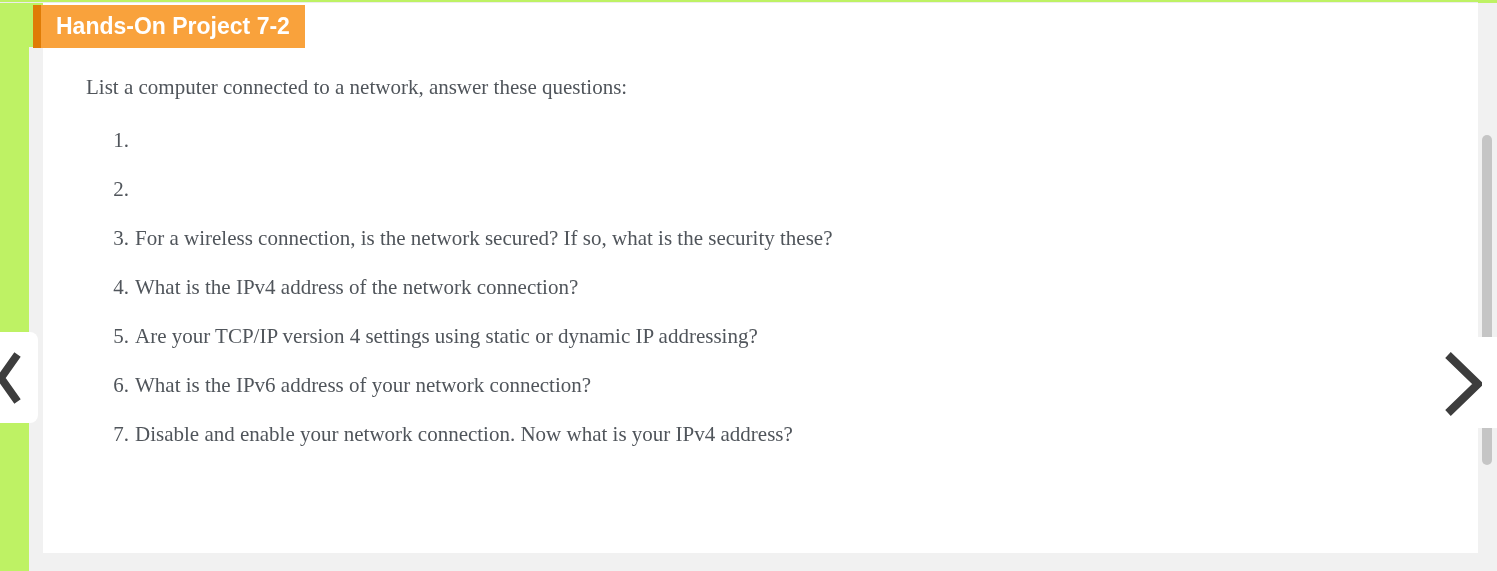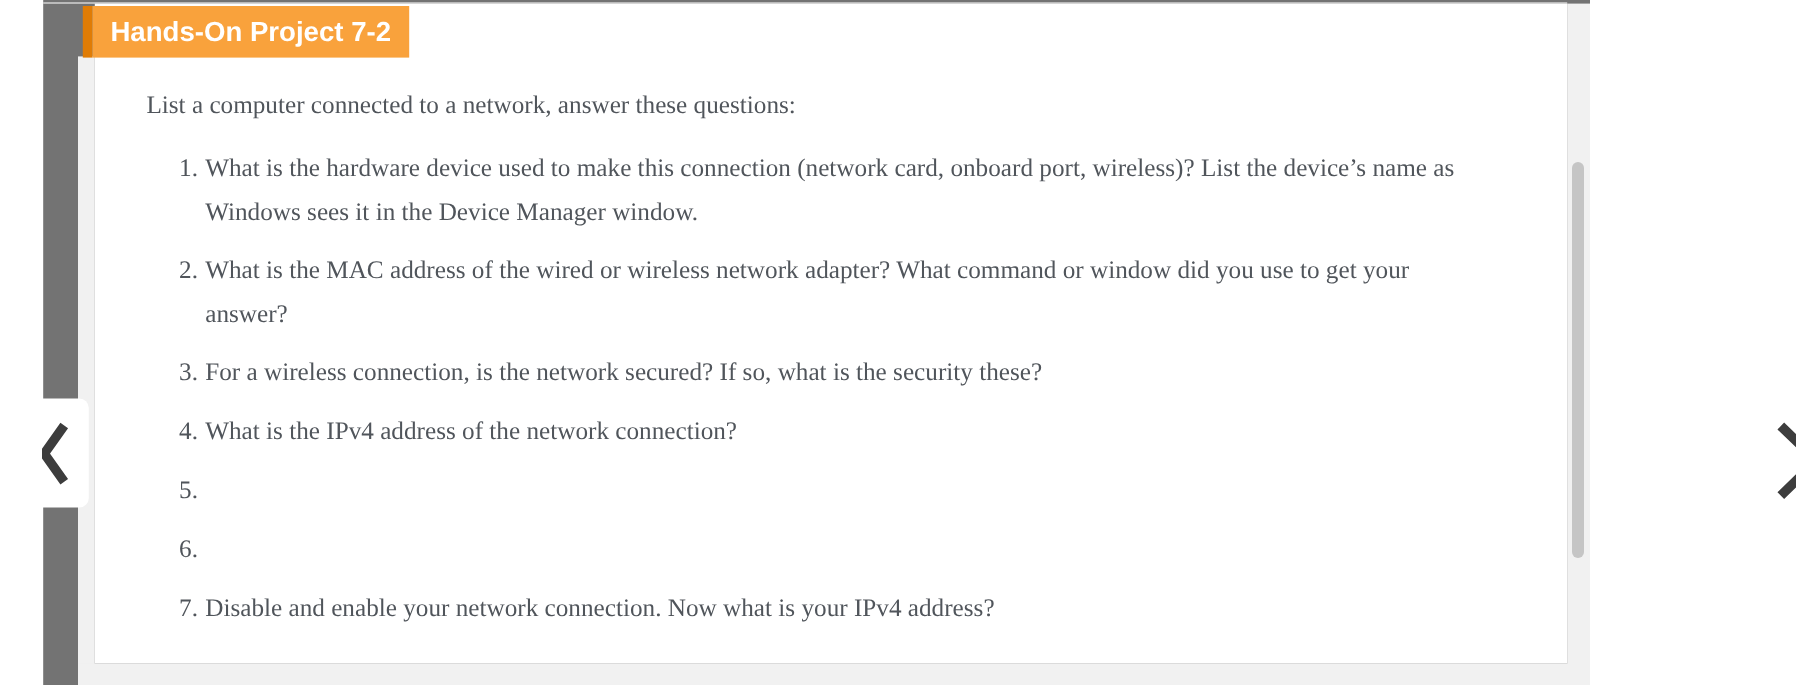--- a/index.html
+++ b/index.html
@@ -6,24 +6,23 @@
     margin: 0;
     padding: 0;
     width: 1497px;
     height: 571px;
     overflow: hidden;
     background: #ffffff;
     font-family: "Liberation Sans", sans-serif;
   }
   .stage {
     position: relative;
-    width: 1289px;
+    width: 1497px;
     height: 571px;
-    background: #737373;
-    margin-left: 36px;
+    background: #bef264;
   }
   
   .gutter-left {
     position: absolute;
     left: 29px; top: 47px;
     width: 14px; bottom: 0;
     background: #f1f1f1;
   }
   .gutter-bottom {
     position: absolute;
@@ -162,41 +161,39 @@
     <div class="header-row">
       <span class="badge-cap" style="background: rgb(224, 124, 5);"></span>
       <span class="badge" style="background: rgb(249, 162, 60);">Hands-On Project 7-2</span>
     </div>
 
     <p class="intro">List a computer connected to a network, answer these questions:</p>
 
     <ol class="questions">
       <li>
         <span class="q-num">1.</span>
-        <span class="q-text">What is the hardware device used to make this connection (network card, onboard port, wireless)? List the device’s name as
-Windows sees it in the Device Manager window.</span>
       </li>
       <li>
         <span class="q-num">2.</span>
-        <span class="q-text">What is the MAC address of the wired or wireless network adapter? What command or window did you use to get your
-answer?</span>
       </li>
       <li>
         <span class="q-num">3.</span>
         <span class="q-text">For a wireless connection, is the network secured? If so, what is the security these?</span>
       </li>
       <li>
         <span class="q-num">4.</span>
         <span class="q-text">What is the IPv4 address of the network connection?</span>
       </li>
       <li>
         <span class="q-num">5.</span>
+        <span class="q-text">Are your TCP/IP version 4 settings using static or dynamic IP addressing?</span>
       </li>
       <li>
         <span class="q-num">6.</span>
+        <span class="q-text">What is the IPv6 address of your network connection?</span>
       </li>
       <li>
         <span class="q-num">7.</span>
         <span class="q-text">Disable and enable your network connection. Now what is your IPv4 address?</span>
       </li>
     </ol>
   </div>
 
   <button class="nav-btn nav-prev">
     <svg width="40" height="58" viewBox="0 0 40 58">

